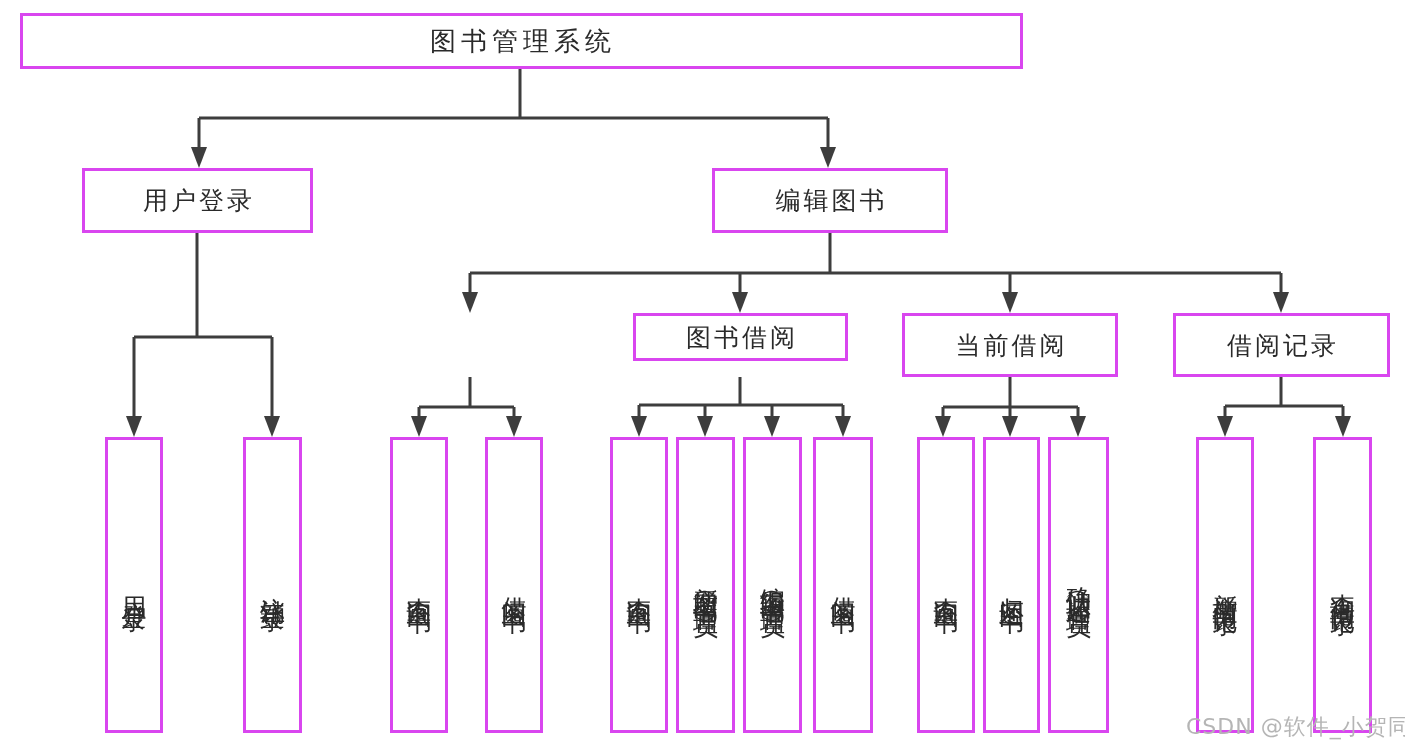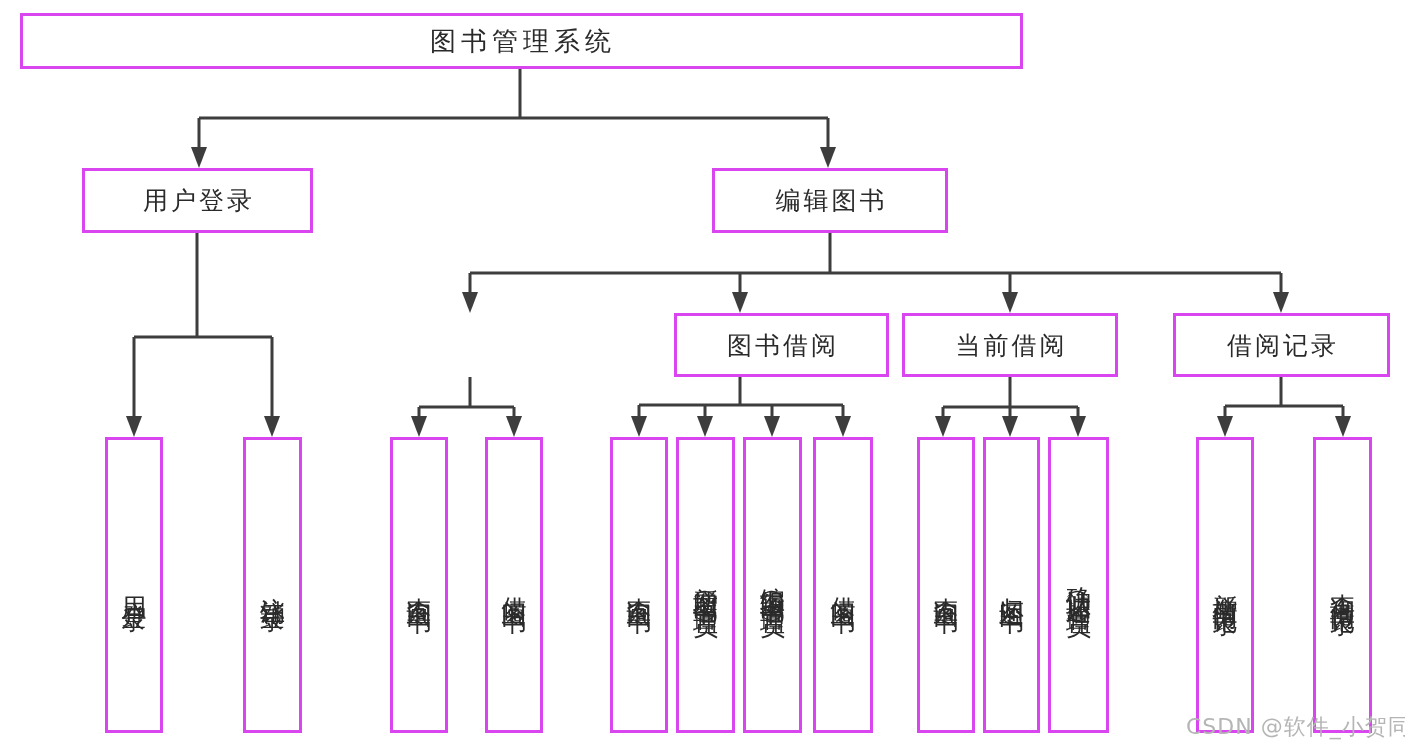--- a/index.html
+++ b/index.html
@@ -100,21 +100,21 @@
     <span>图书管理系统</span>
   </div>
 
   <div class="node node-h" style="left:82px; top:168px; width:231px; height:65px;">
     <span>用户登录</span>
   </div>
   <div class="node node-h" style="left:712px; top:168px; width:236px; height:65px;">
     <span>编辑图书</span>
   </div>
 
-  <div class="node node-h" style="left:633px; top:313px; width:215px; height:64px;margin-left:41px;">
+  <div class="node node-h" style="left:633px; top:313px; width:215px; height:48px;">
     <span>图书借阅</span>
   </div>
   <div class="node node-h" style="left:1173px; top:313px; width:217px; height:64px;">
     <span>借阅记录</span>
   </div>
   <div class="node node-h" style="left:902px; top:313px; width:216px; height:64px;">
     <span>当前借阅</span>
   </div>
 
   <div class="node node-v" style="left:105px; top:437px; width:58px; height:296px;">

